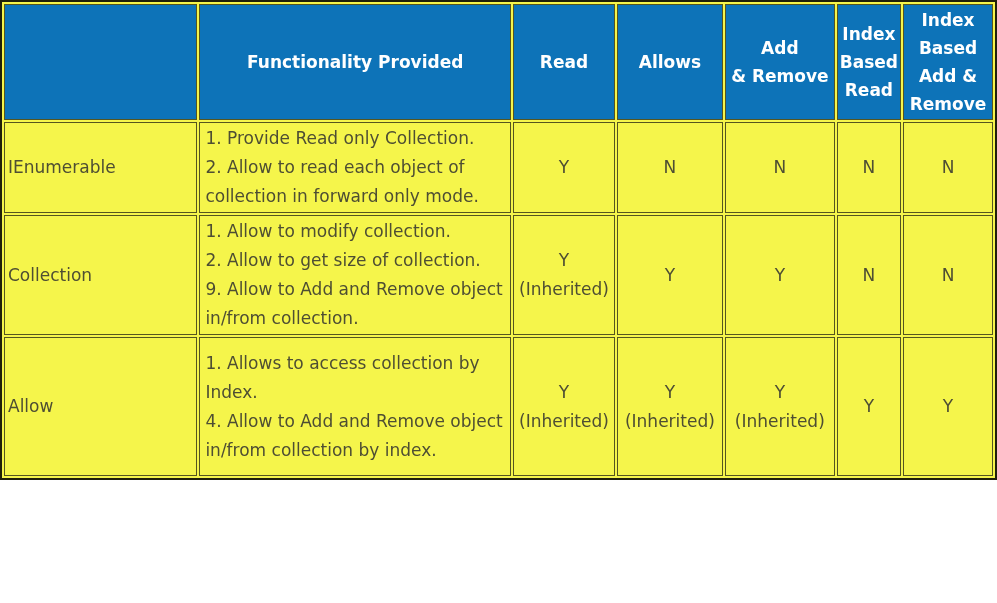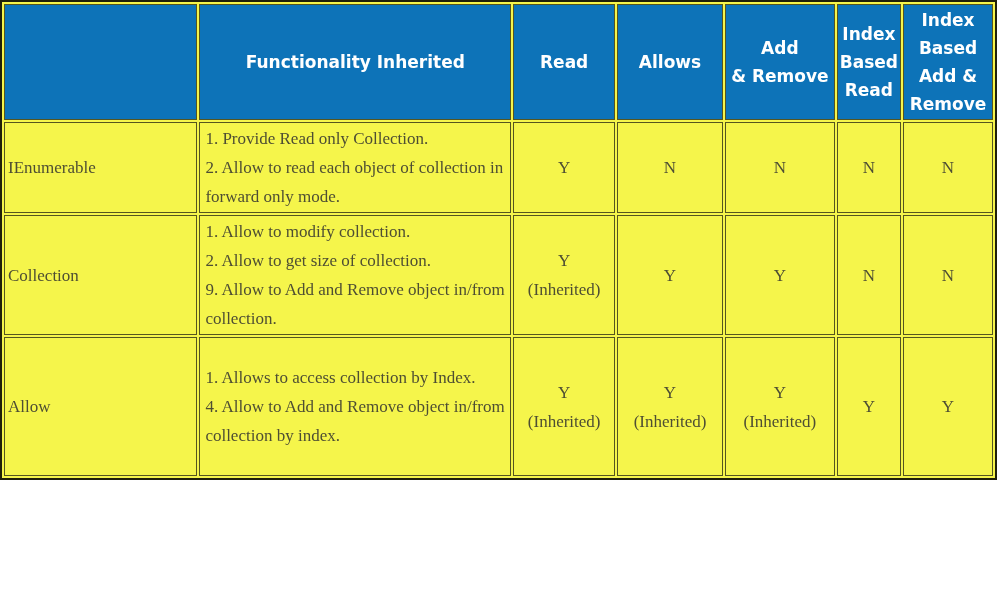--- a/index.html
+++ b/index.html
@@ -33,21 +33,20 @@
     text-align:center;
     vertical-align:middle;
     line-height:28px;
     padding:1px 2px;
   }
   td{
     background:var(--yellow);
     color:var(--text);
     vertical-align:middle;
     padding:1px 3px;
-    font-family:Liberation Serif, serif;
   }
   td.name{ text-align:left; }
   td.func{ text-align:left; padding-left:5px; padding-right:2px; }
   td.val{ text-align:center; }
 </style>
 </head>
 <body>
 
 <table class="grid">
   <colgroup>
@@ -55,21 +54,21 @@
     <col style="width:313px">
     <col style="width:102px">
     <col style="width:106px">
     <col style="width:110px">
     <col style="width:62px">
     <col style="width:90px">
   </colgroup>
   <thead>
     <tr style="height:114px">
       <th></th>
-      <th>Functionality Inherited</th>
+      <th>Functionality Provided</th>
       <th>Read</th>
       <th>Allows</th>
       <th>Add
 &amp; Remove</th>
       <th>Index
 Based
 Read</th>
       <th>Index
 Based
 Add &amp;

